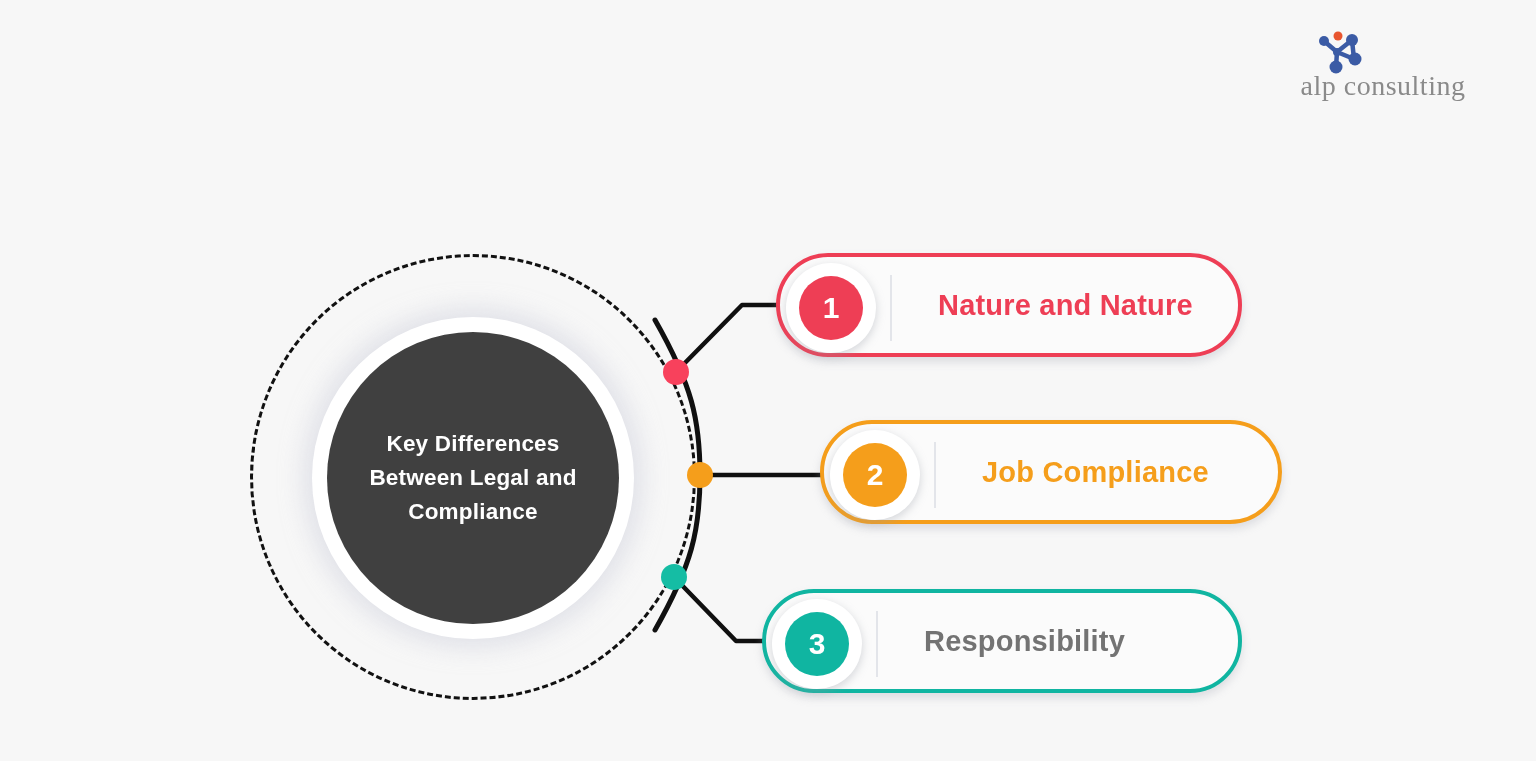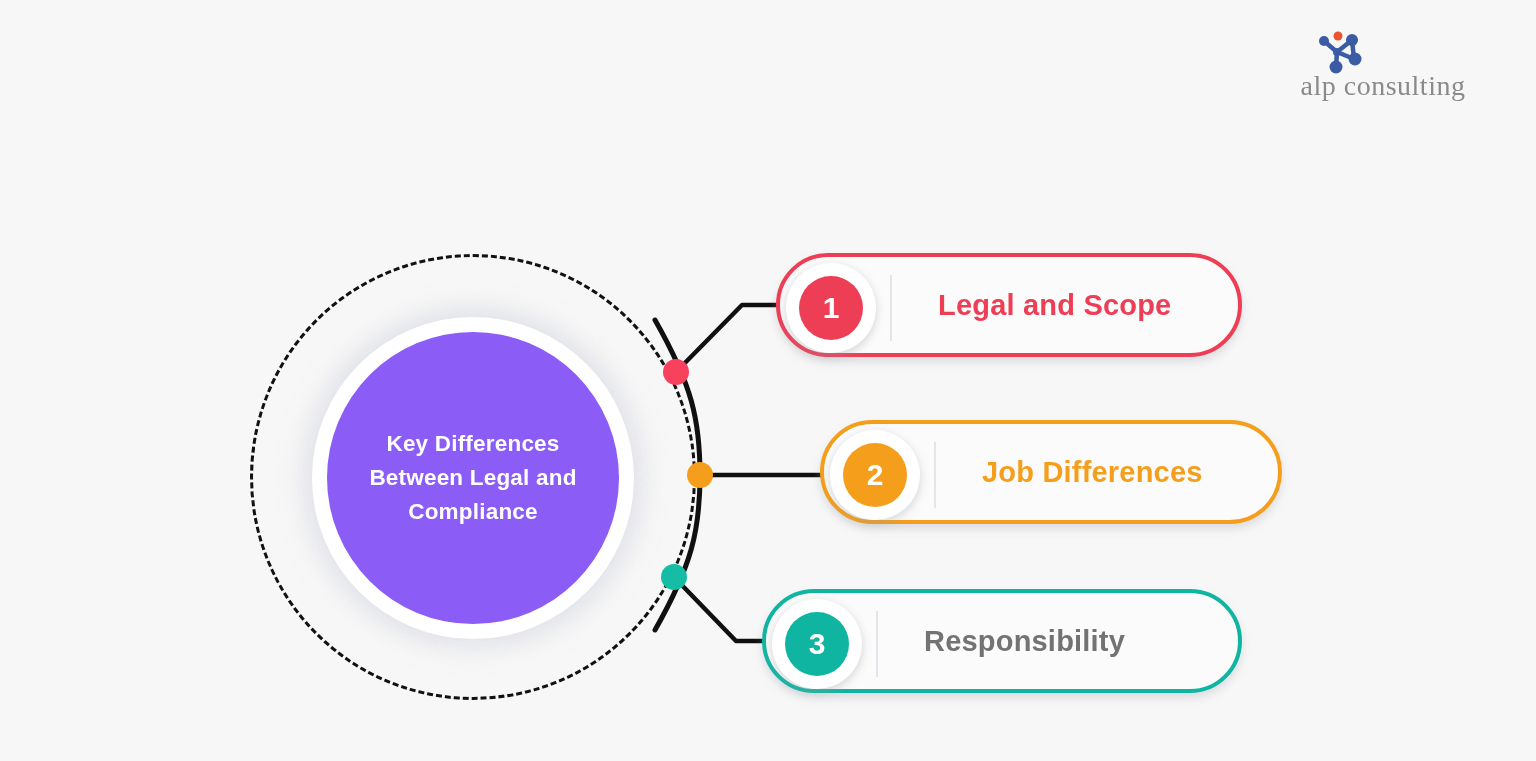--- a/index.html
+++ b/index.html
@@ -187,21 +187,21 @@
       <circle cx="44" cy="31" r="6.5" fill="#3b5ba5"></circle>
       <circle cx="26" cy="24" r="4" fill="#3b5ba5"></circle>
       <circle cx="27" cy="8" r="4.5" fill="#e8552f"></circle>
     </svg>
     <div class="logo-text" style="color: rgb(138, 138, 138);">alp consulting</div>
   </div>
 
 
   <div class="hub-dashed" style="border-color: rgb(17, 17, 17);"></div>
   <div class="hub-halo"></div>
-  <div class="hub-core" style="background: #8b5cf6;">
+  <div class="hub-core" style="background: #404040;">
     <div class="hub-label" style="color: rgb(255, 255, 255);">Key Differences
 Between Legal and
 Compliance</div>
   </div>
 
   <svg class="connectors" viewBox="0 0 1536 761">
 
     <path d="M 655,320 C 692,385 700,420 700,475 C 700,530 692,565 655,630" fill="none" stroke="#101010" stroke-width="5" stroke-linecap="round"></path>
 
     <path d="M 676,372 L 742,305 L 790,305" fill="none" stroke="#101010" stroke-width="4.5" stroke-linecap="round" stroke-linejoin="round"></path>
@@ -213,29 +213,29 @@
     <circle cx="676" cy="372" r="13" fill="#f8415c"></circle>
     <circle cx="700" cy="475" r="13" fill="#f59e1b"></circle>
     <circle cx="674" cy="577" r="13" fill="#15bda4"></circle>
   </svg>
 
   <div class="pill" id="pill-1" style="border-color: rgb(238, 62, 85);">
     <div class="pill-badge-ring">
       <div class="pill-badge" style="background: rgb(238, 62, 85);">1</div>
     </div>
     <div class="pill-divider"></div>
-    <div class="pill-label" style="color: rgb(238, 62, 85);">Legal and Scope</div>
+    <div class="pill-label" style="color: rgb(238, 62, 85);">Nature and Nature</div>
   </div>
 
   <div class="pill" id="pill-2" style="border-color: rgb(245, 158, 27);">
     <div class="pill-badge-ring">
       <div class="pill-badge" style="background: rgb(245, 158, 27);">2</div>
     </div>
     <div class="pill-divider"></div>
-    <div class="pill-label" style="color: rgb(245, 158, 27);">Job Differences</div>
+    <div class="pill-label" style="color: rgb(245, 158, 27);">Job Compliance</div>
   </div>
 
   <div class="pill" id="pill-3" style="border-color: rgb(16, 181, 161);">
     <div class="pill-badge-ring">
       <div class="pill-badge" style="background: rgb(16, 181, 161);">3</div>
     </div>
     <div class="pill-divider"></div>
     <div class="pill-label" style="color: #737373;">Responsibility</div>
   </div>
 

